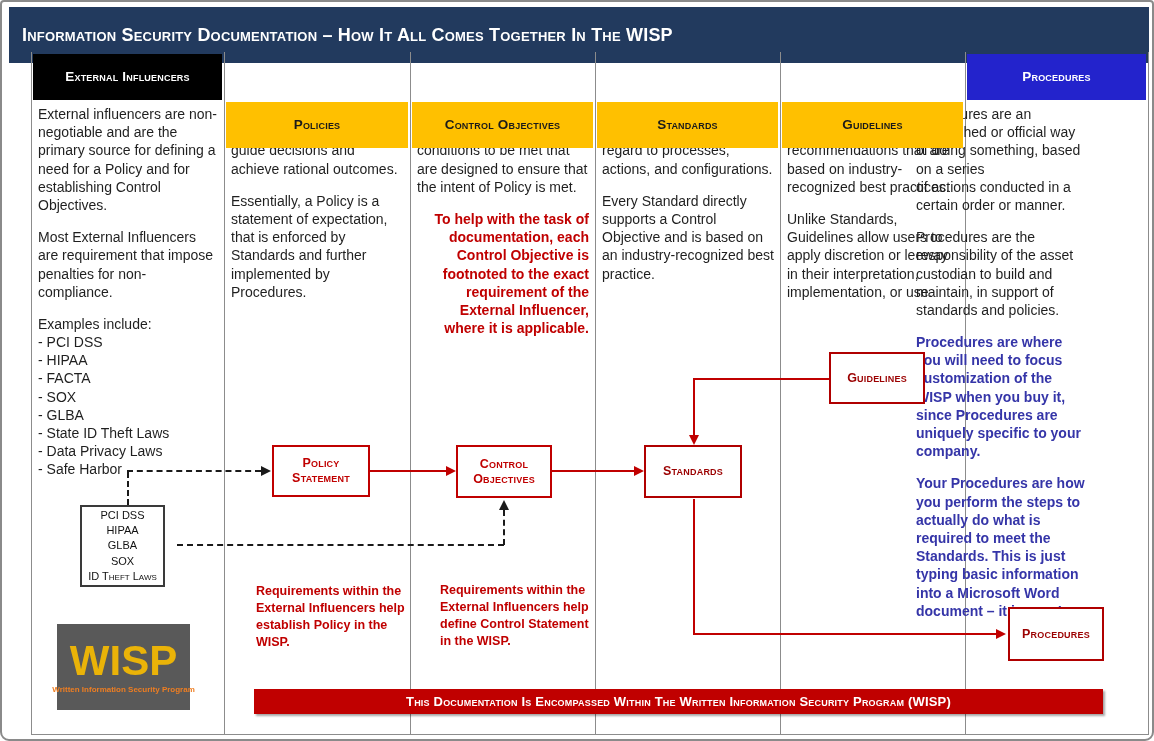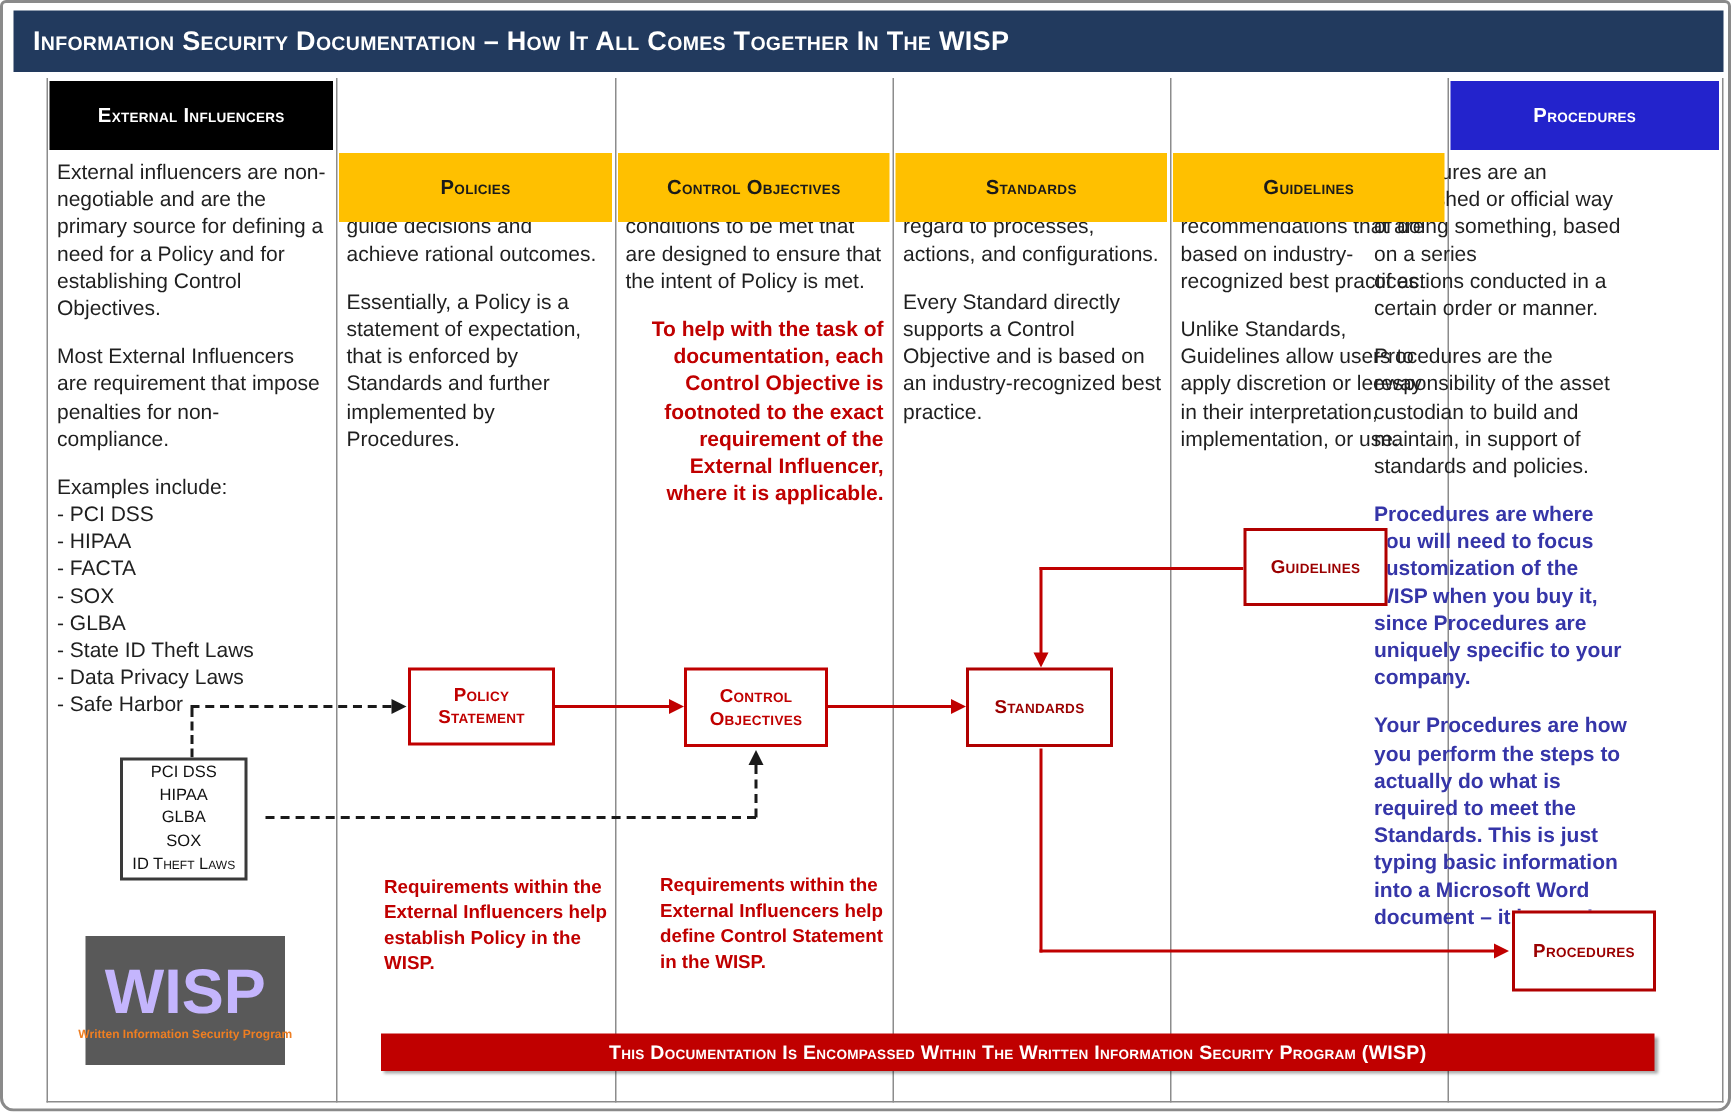--- a/index.html
+++ b/index.html
@@ -3,21 +3,21 @@
 <meta charset="utf-8">
 <style>
   * { margin:0; padding:0; box-sizing:border-box; }
   html,body { background:#fff; }
   body { font-family:"Liberation Sans", sans-serif; }
   .page {
     position:relative; width:1154px; height:741px; background:#fff;
     border:2px solid #8a8a8a; border-radius:4px 4px 9px 9px; overflow:hidden;
   }
   .titlebar {
-    position:absolute; left:7px; top:5px; width:1140px; height:41px;
+    position:absolute; left:7px; top:5px; width:1140px; height:56px;
     background:#223A5E; color:#fff; display:flex; align-items:center;
     padding-left:13px; font-weight:bold; font-size:18px;
     font-variant:small-caps; letter-spacing:.2px;
   }
   .hdr {
     position:absolute; top:52px; height:46px; display:flex; align-items:center;
     justify-content:center; text-align:center; font-weight:bold; font-size:13.5px;
     font-variant:small-caps; line-height:1.25; letter-spacing:.2px; z-index:2;
   }
   .hdr.gold  { background:#FFC000; color:#1a1a1a;margin-top:48px; }
@@ -50,21 +50,21 @@
   .arr.right-red { border-top:5px solid transparent; border-bottom:5px solid transparent; border-left:10px solid #C00000; }
   .arr.right-blk { border-top:5px solid transparent; border-bottom:5px solid transparent; border-left:10px solid #1a1a1a; }
   .arr.up-blk    { border-left:5px solid transparent; border-right:5px solid transparent; border-bottom:10px solid #1a1a1a; }
   .arr.down-red  { border-left:5px solid transparent; border-right:5px solid transparent; border-top:10px solid #C00000; }
   .note { position:absolute; z-index:1; color:#C00000; font-weight:bold; font-size:12.5px; line-height:1.35; }
   .logo {
     position:absolute; left:55px; top:622px; width:133px; height:86px;
     background:#595959; z-index:3; display:flex; flex-direction:column;
     align-items:center; justify-content:center;
   }
-  .logo .big { color:#c4b5fd; font-weight:bold; font-size:42px; line-height:1; letter-spacing:0; }
+  .logo .big { color:#eab308; font-weight:bold; font-size:42px; line-height:1; letter-spacing:0; }
   .logo .small { color:#EE7E22; font-size:8px; font-weight:bold; margin-top:3px; white-space:nowrap; }
   .banner {
     position:absolute; left:252px; top:687px; width:849px; height:25px;
     background:#C00000; color:#fff; z-index:3; display:flex; align-items:center;
     justify-content:center; font-weight:bold; font-size:13px;
     font-variant:small-caps; letter-spacing:.2px;
     box-shadow:2px 2px 2px rgba(0,0,0,.35);
   }
 </style>
 </head>

